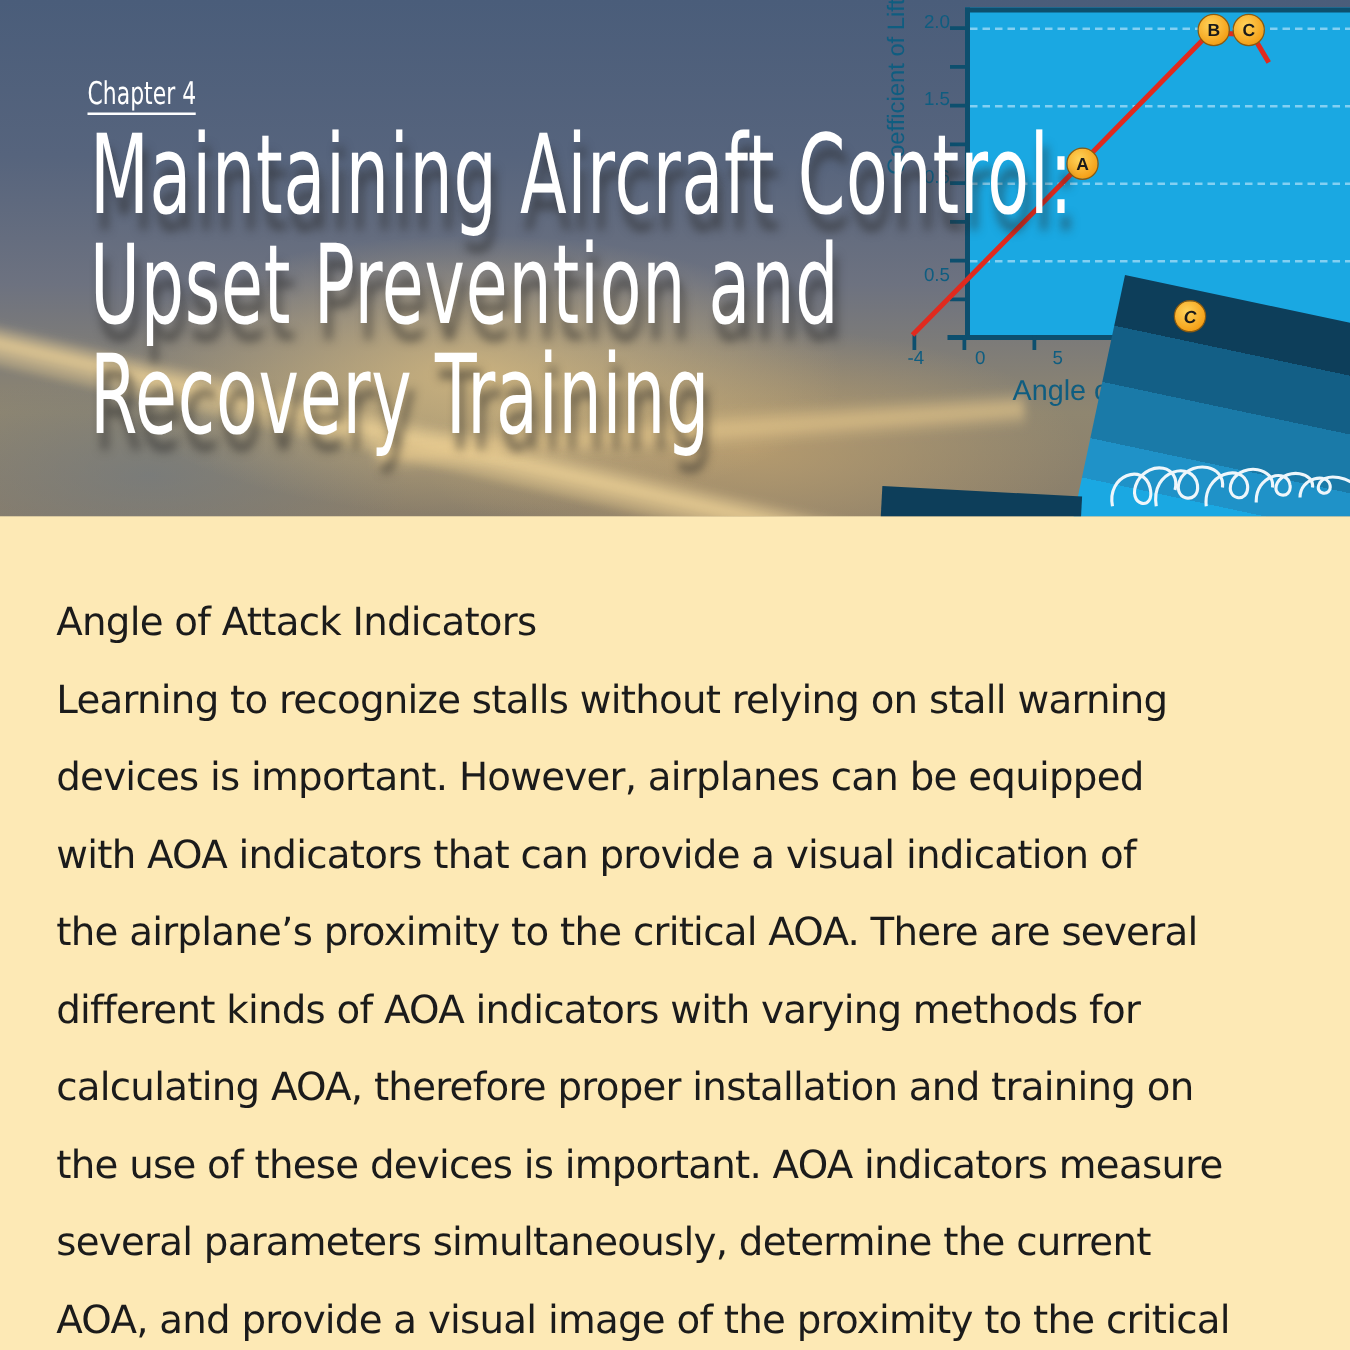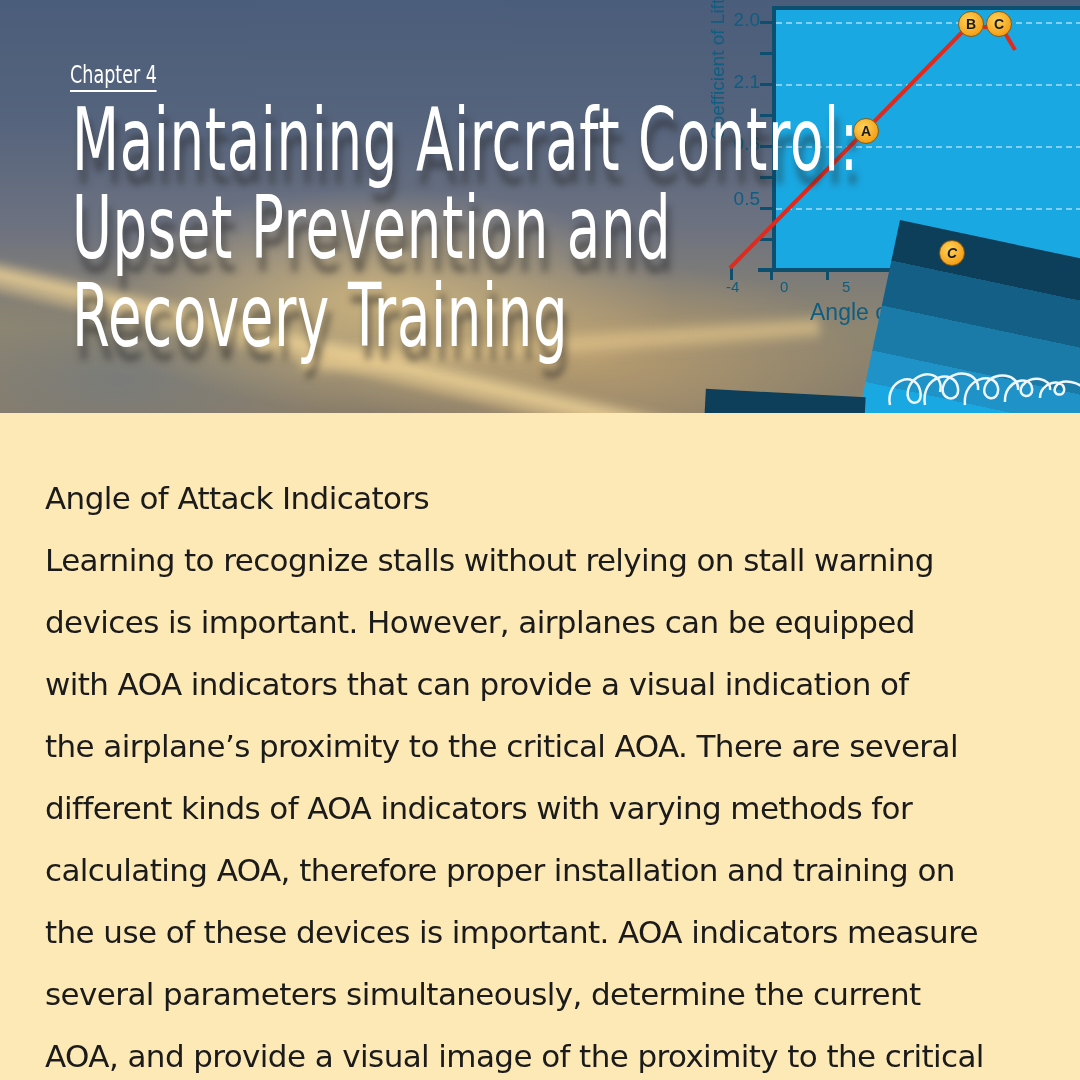--- a/index.html
+++ b/index.html
@@ -34,21 +34,21 @@
   .chart-panel .grid {
     position: absolute; left: 0; right: 0; height: 0;
     border-top: 2px dashed rgba(220,240,255,0.55);
   }
   .y-axis-label {
     position: absolute; left: 707px; top: 140px; width: 160px;
     transform: rotate(-90deg); transform-origin: left top;
     color: #0f5d80; font-size: 19px; white-space: nowrap;
   }
   .y-tick {
-    position: absolute; color: #0f5d80; font-size: 19px; text-align: right; width: 34px; left: 726px;
+    position: absolute; color: #0f5d80; font-size: 15px; text-align: right; width: 34px; left: 726px;
   }
   .y-tick-mark { position: absolute; left: 760px; width: 12px; height: 3px; background: #0d4f6e; }
   .x-axis-line { position: absolute; left: 758px; top: 268px; width: 14px; height: 4px; background: #0d4f6e; }
   .x-tick { position: absolute; top: 278px; color: #0f5d80; font-size: 15px; }
   .x-tick-mark { position: absolute; top: 268px; width: 3px; height: 12px; background: #0d4f6e; }
   .x-axis-label { position: absolute; left: 810px; top: 299px; color: #0f5d80; font-size: 23px; }
 
   .marker {
     position: absolute; width: 26px; height: 26px; border-radius: 50%;
     background: radial-gradient(circle at 40% 35%, #ffd35a, #f5a21a 70%, #d9830b);
@@ -104,23 +104,23 @@
   <div class="contrail2"></div>
 
   <div class="chart-panel">
     <div class="grid" style="top:12px"></div>
     <div class="grid" style="top:74px"></div>
     <div class="grid" style="top:136px"></div>
     <div class="grid" style="top:198px"></div>
   </div>
   <div class="y-axis-label">Coefficient of Lift (CL)</div>
   <div class="y-tick" style="top:9px">2.0</div>
-  <div class="y-tick" style="top:71px">2.1</div>
+  <div class="y-tick" style="top:71px">1.5</div>
   <div class="y-tick" style="top:133px">0.6</div>
-  <div class="y-tick" style="top:188px">0.5</div>
+  <div class="y-tick" style="top:212px">0.5</div>
   <div class="y-tick-mark" style="top:21px"></div>
   <div class="y-tick-mark" style="top:52px"></div>
   <div class="y-tick-mark" style="top:83px"></div>
   <div class="y-tick-mark" style="top:114px"></div>
   <div class="y-tick-mark" style="top:145px"></div>
   <div class="y-tick-mark" style="top:176px"></div>
   <div class="y-tick-mark" style="top:207px"></div>
   <div class="y-tick-mark" style="top:238px"></div>
   <div class="x-axis-line"></div>
   <div class="x-tick-mark" style="left:730px"></div>

